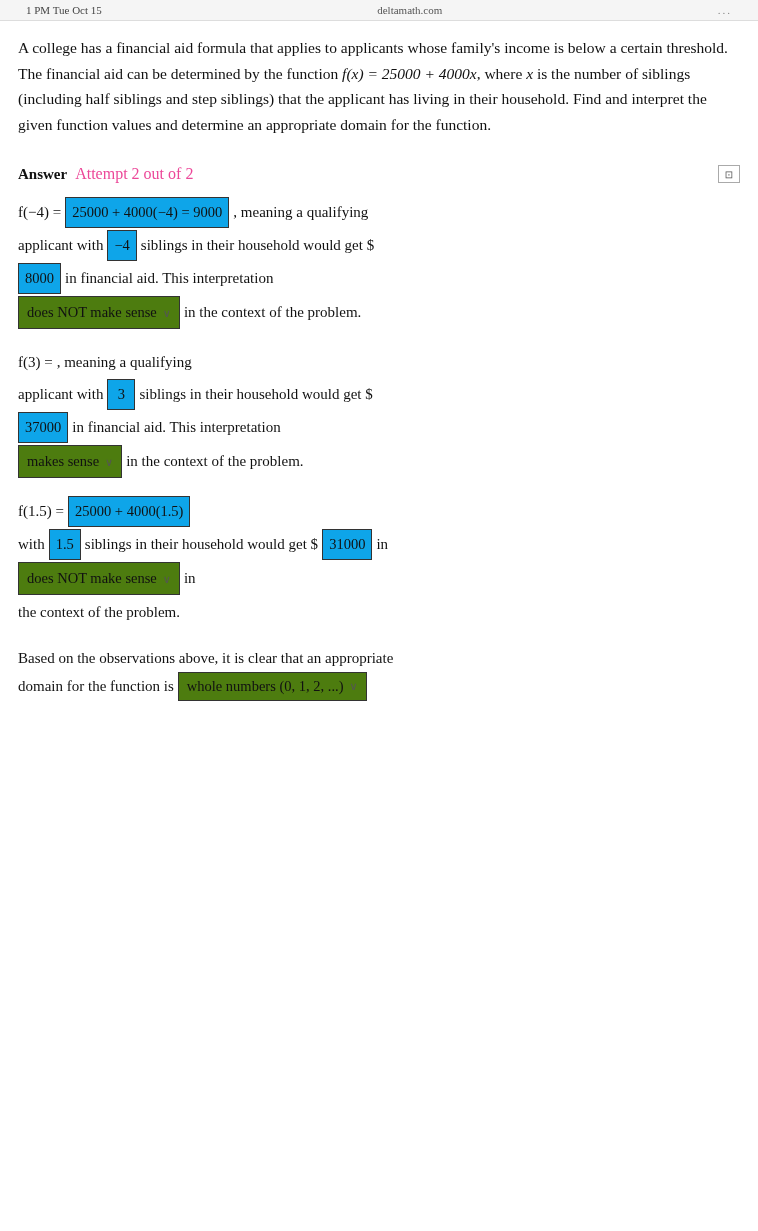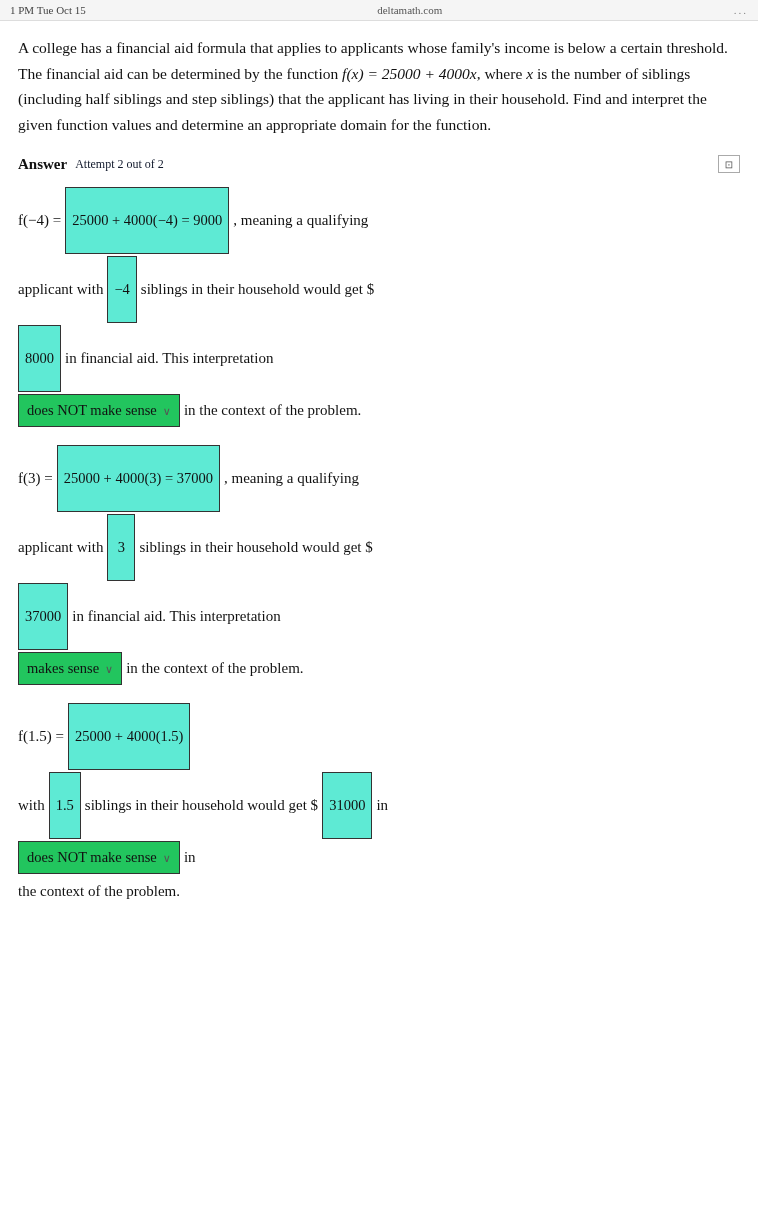--- a/index.html
+++ b/index.html
@@ -9,21 +9,21 @@
       color: #111;
       width: 758px;
       min-height: 1231px;
       overflow-x: hidden;
     }
 
     .top-bar {
       display: flex;
       justify-content: space-between;
       align-items: center;
-      padding: 4px 10px;
+      padding: 4px 26px;
       font-size: 11px;
       color: #444;
       background: #f5f5f5;
       border-bottom: 1px solid #ddd;
     }
 
     .top-bar .site-url {
       text-align: center;
       flex: 1;
       color: #555;
@@ -34,21 +34,21 @@
       color: #888;
     }
 
     .content {
       padding: 14px 18px 20px 18px;
     }
 
     .problem-text {
       font-size: 15.5px;
       line-height: 1.65;
-      margin-bottom: 18px;
+      margin-bottom: 28px;
       color: #111;
     }
 
     .problem-text .math-inline {
       font-style: italic;
     }
 
     .answer-header {
       display: flex;
       align-items: center;
@@ -56,22 +56,22 @@
       margin-bottom: 14px;
       justify-content: center;
     }
 
     .answer-label {
       font-size: 15px;
       font-weight: bold;
     }
 
     .attempt-label {
-      font-size: 12px;
-      color: #0f172a;
+      font-size: 16px;
+      color: #ec4899;
     }
 
     .expand-icon {
       margin-left: auto;
       border: 1px solid #aaa;
       width: 22px;
       height: 18px;
       display: flex;
       align-items: center;
       justify-content: center;
@@ -91,35 +91,35 @@
       flex-wrap: wrap;
       align-items: baseline;
       gap: 4px;
       margin-bottom: 2px;
     }
 
     .math-box {
       display: inline-flex;
       align-items: center;
       border: 1.5px solid #333;
-      padding: 18px 6px;
+      padding: 0 6px;
       font-size: 14.5px;
-      background: #5eead4;
+      background: #0ea5e9;
       white-space: nowrap;
       min-width: 28px;
       justify-content: center;
     }
 
     .dropdown-box {
       display: inline-flex;
       align-items: center;
       border: 1.5px solid #333;
       padding: 1px 8px;
       font-size: 14.5px;
-      background: #22c55e;
+      background: #4d7c0f;
       cursor: pointer;
       gap: 6px;
     }
 
     .dropdown-box::after {
       content: '∨';
       font-size: 11px;
       color: #555;
     }
 
@@ -178,21 +178,20 @@
     </div>
     <div class="answer-line">
       <span class="dropdown-box">does NOT make sense</span>
       <span>in the context of the problem.</span>
     </div>
   </div>
 
   <div class="answer-block section-gap">
     <div class="answer-line">
       <span>f(3) =</span>
-      <span class="math-box">25000 + 4000(3) = 37000</span>
       <span>, meaning a qualifying</span>
     </div>
     <div class="answer-line">
       <span>applicant with</span>
       <span class="math-box">3</span>
       <span>siblings in their household would get $</span>
     </div>
     <div class="answer-line">
       <span class="math-box">37000</span>
       <span>in financial aid. This interpretation</span>
@@ -218,15 +217,20 @@
     <div class="answer-line">
       <span class="dropdown-box">does NOT make sense</span>
       <span>in</span>
     </div>
     <div class="answer-line">
       <span>the context of the problem.</span>
     </div>
   </div>
 
   <div class="bottom-section section-gap">
+    <div>Based on the observations above, it is clear that an appropriate</div>
+    <div class="domain-line">
+      <span>domain for the function is</span>
+      <span class="dropdown-box">whole numbers (0, 1, 2, ...)</span>
+    </div>
   </div>
 
 </div>
 
 </body></html>

